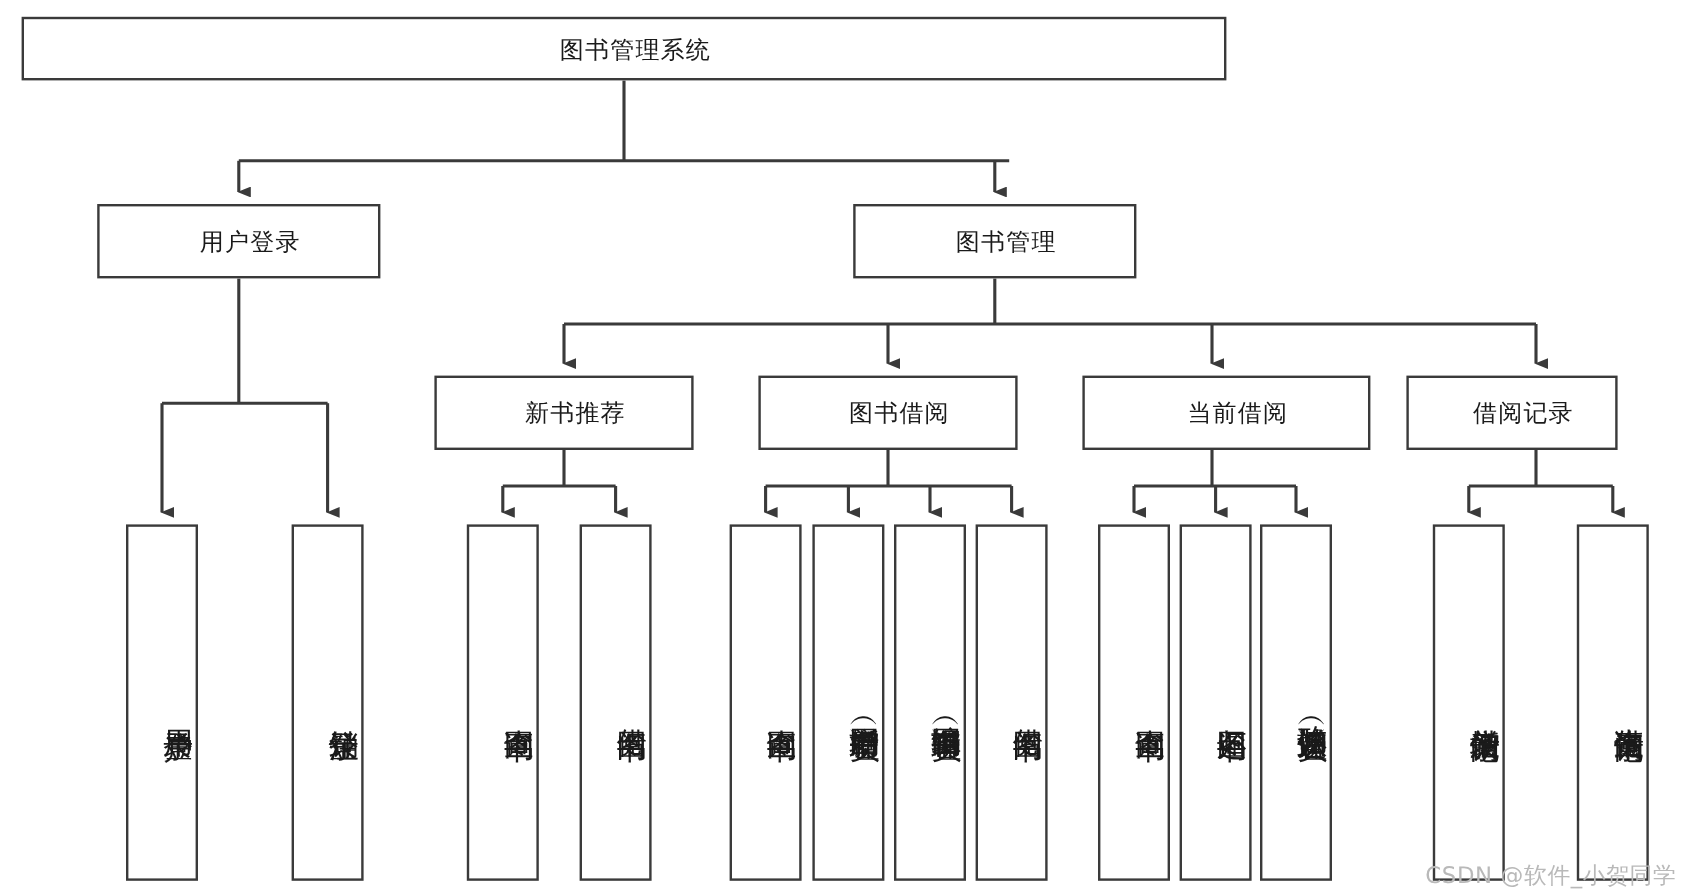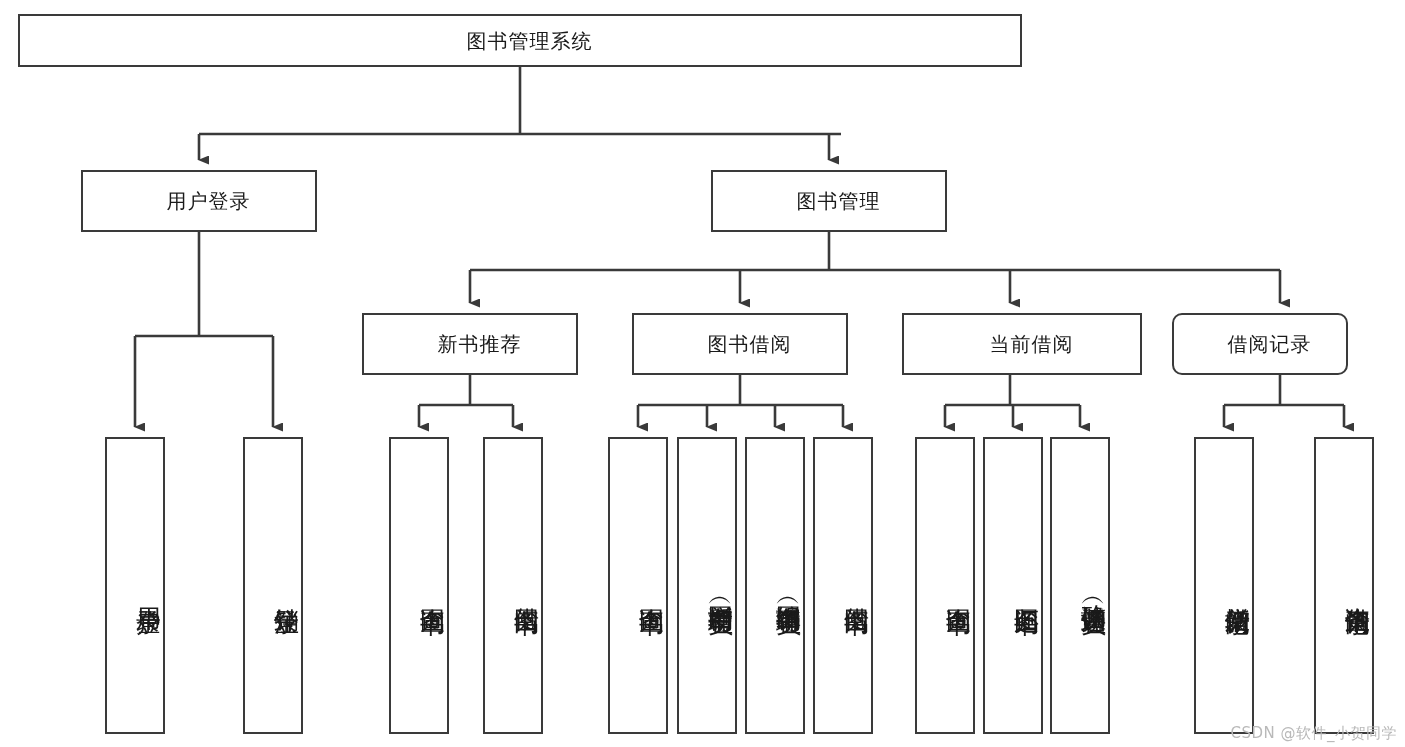--- a/index.html
+++ b/index.html
@@ -58,21 +58,21 @@
     text-orientation: upright;
     display: block;
   }
   .node-label {
     display: block;
   }
   #watermark {
     position: absolute;
     right: 8px;
     bottom: 4px;
-    font-size: 15px;
+    font-size: 19px;
     color: #b9b9b9;
     letter-spacing: 0.5px;
     white-space: nowrap;
     font-family: "DejaVu Sans", "Liberation Sans", sans-serif;
   }
 </style>
 </head>
 <body>
 
 <div id="diagram-root">
@@ -140,21 +140,21 @@
 
   <div class="node horiz" style="left:632px; top:313px; width:216px; height:62px;">
     <span class="node-label">图书借阅</span>
   </div>
   <div class="node horiz" style="left:362px; top:313px; width:216px; height:62px;">
     <span class="node-label">新书推荐</span>
   </div>
   <div class="node horiz" style="left:902px; top:313px; width:240px; height:62px;">
     <span class="node-label">当前借阅</span>
   </div>
-  <div class="node horiz" style="left:1172px; top:313px; width:176px; height:62px;border-radius:10px;">
+  <div class="node horiz" style="left:1172px; top:313px; width:176px; height:62px;">
     <span class="node-label">借阅记录</span>
   </div>
 
   <div class="node vert" style="left:105px; top:437px; width:60px; height:297px;">
     <span class="node-label">用户登录</span>
   </div>
   <div class="node vert" style="left:243px; top:437px; width:60px; height:297px;">
     <span class="node-label">注销登录</span>
   </div>
 

